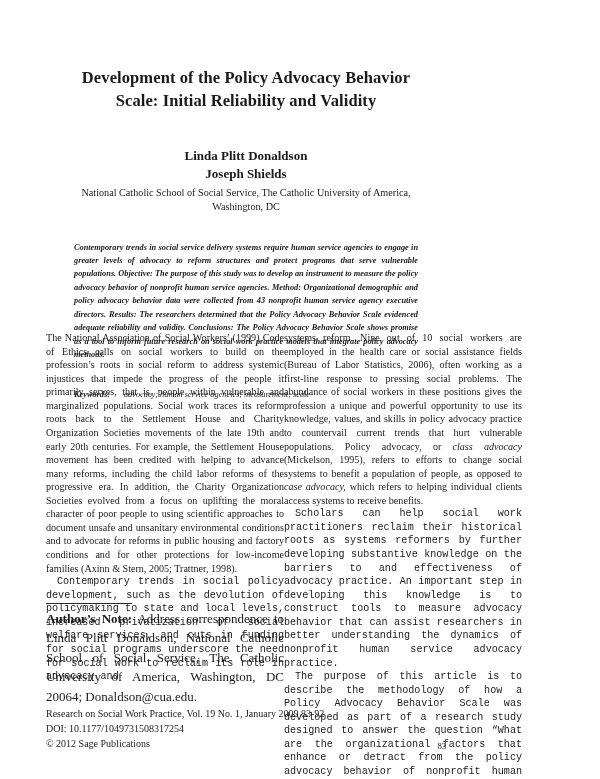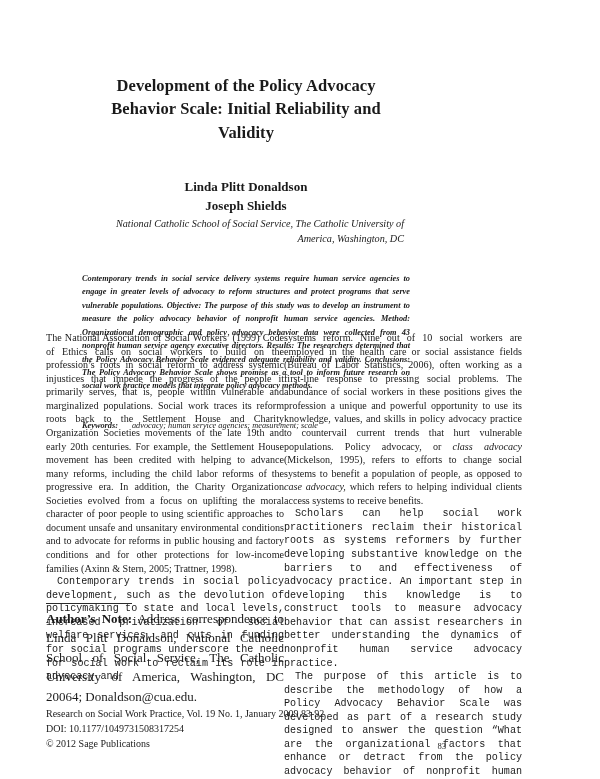--- a/index.html
+++ b/index.html
@@ -13,21 +13,21 @@
     font-family: "Liberation Serif", "DejaVu Serif", serif;
     color: #1a1a1a;
     position: relative;
     overflow: hidden;
   }
   .page {
     width: 492px;
     height: 779px;
     position: relative;
     box-sizing: border-box;
-    padding: 16px;
+    padding: 8px;
   }
 
   
   .title-block {
     padding: 58px 72px 0 72px;
     text-align: center;
   }
   .article-title {
     font-size: 16.5px;
     font-weight: bold;
@@ -41,23 +41,21 @@
     text-align: center;
   }
   .author-name {
     font-size: 13px;
     font-weight: bold;
     line-height: 1.43;
   }
   .affiliation {
     margin-top: 2px;
     font-size: 10.2px;
-    font-style: italic;
     line-height: 1.4;
-    text-align: right;
   }
 
   
   .abstract-block {
     margin: 26px 58px 0 58px;
     padding: 0 8px;
   }
   .abstract-text {
     font-size: 8.3px;
     font-style: italic;

